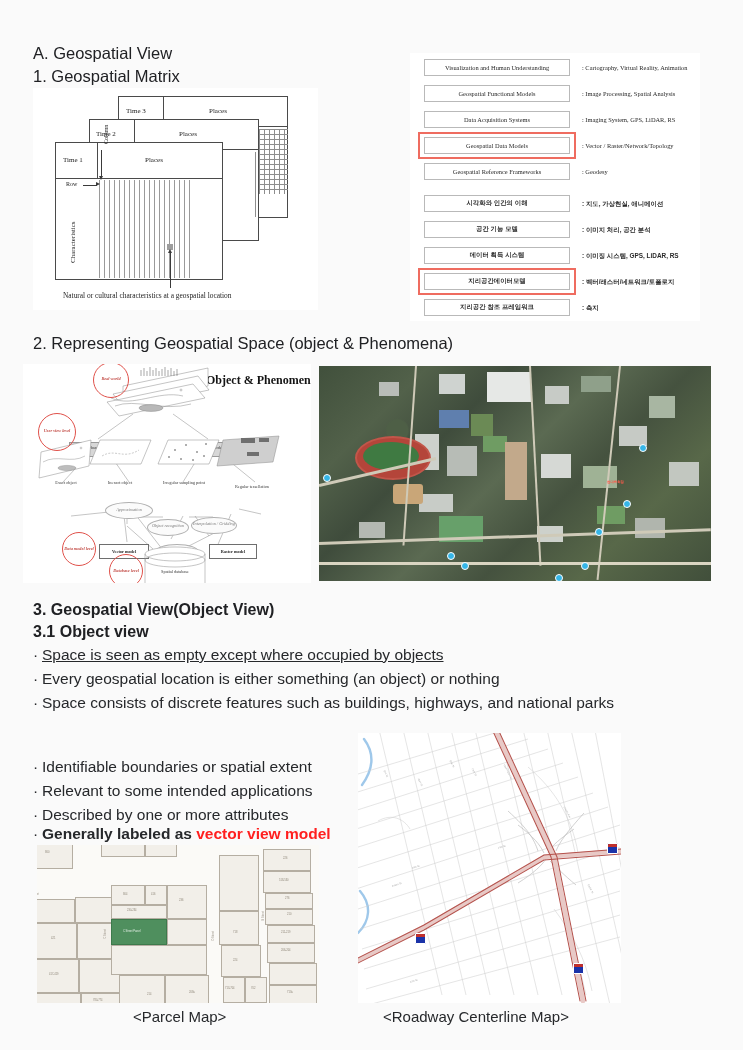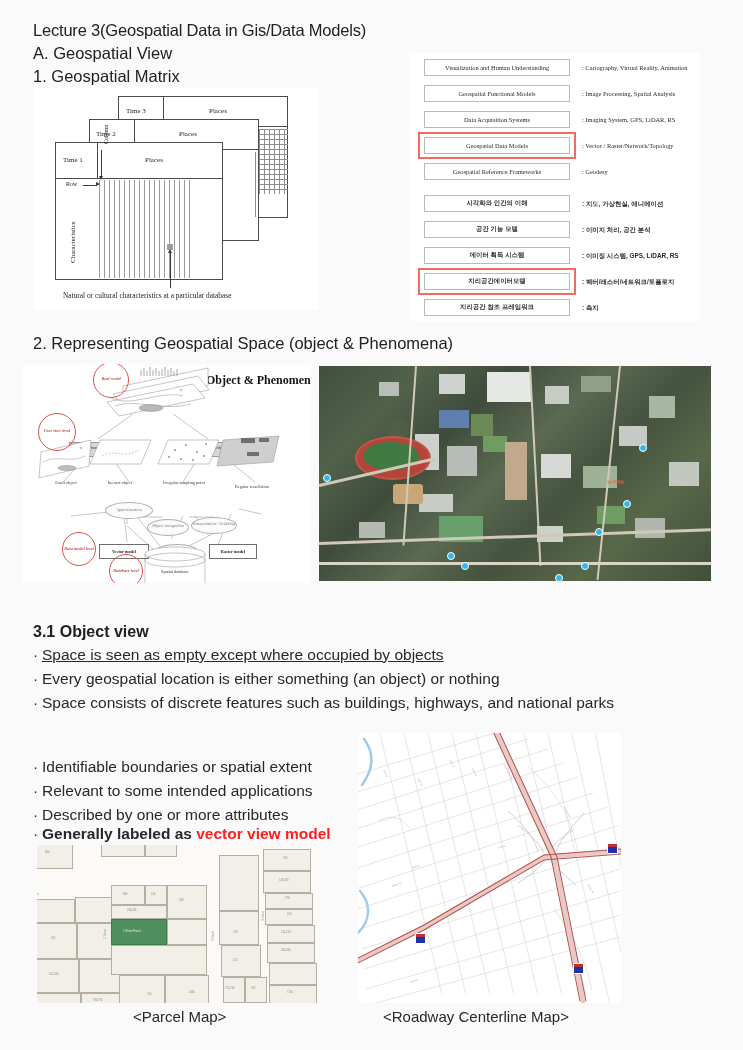--- a/index.html
+++ b/index.html
@@ -81,21 +81,20 @@
   .rm{position:absolute;inset:0;background:#ffffff;overflow:hidden;}
   .rm-shield{position:absolute;width:9px;height:9px;background:#1b33a8;border:1px solid #ffffff;border-radius:1px;}
   .rm-shield .top{position:absolute;top:0;left:0;right:0;height:2.6px;background:#c2302b;border-radius:1px 1px 0 0;}
   .rm-lbl{position:absolute;font-size:2.5px;color:#a9a9a9;white-space:nowrap;transform-origin:left center;}
 </style>
 </head>
 <body>
 
 <div class="page">
 
-  <div class="h-title" style="left:33px;top:21px;">Lecture 3(Geospatial Data in Gis/Data Models)</div>
   <div class="h-sub" style="left:33px;top:44px;">A. Geospatial View</div>
   <div class="h-sub" style="left:33px;top:67px;">1. Geospatial Matrix</div>
 
   <div class="panel" style="left:33px;top:88px;width:285px;height:222px;">
     <div class="mx">
 
       <div class="mx-sheet" style="left:85px;top:8px;width:170px;height:122px;"></div>
       <div class="mx-hdrline" style="left:85px;top:38px;width:170px;height:1px;"></div>
       <div class="mx-hdrline" style="left:130px;top:8px;width:1px;height:30px;"></div>
       <div class="mx-lbl" style="left:93px;top:19px;">Time 3</div>
@@ -131,21 +130,21 @@
       <div class="mx-lbl small" style="left:33px;top:93px;">Row</div>
       <div class="mx-arrow" style="left:50px;top:96.5px;width:14px;height:0.8px;"></div>
       <div class="mx-arrow" style="left:63px;top:94px;width:0;height:0;background:transparent;border-top:2.5px solid transparent;border-bottom:2.5px solid transparent;border-left:4px solid #3a3a3a;"></div>
 
       <div class="mx-lbl mx-vert" style="left:36px;top:175px;">Characteristics</div>
 
       <div class="mx-cell" style="left:134px;top:156px;width:6px;height:6px;"></div>
       <div class="mx-arrow" style="left:136.5px;top:163px;width:0.8px;height:37px;"></div>
       <div class="mx-arrow" style="left:134.5px;top:161px;width:0;height:0;background:transparent;border-left:2px solid transparent;border-right:2px solid transparent;border-bottom:4px solid #3a3a3a;"></div>
 
-      <div class="mx-cap" style="left:30px;top:203px;">Natural or cultural characteristics at a particular database</div>
+      <div class="mx-cap" style="left:30px;top:203px;">Natural or cultural characteristics at a geospatial location</div>
     </div>
   </div>
 
   <div class="panel" style="left:410px;top:53px;width:290px;height:268px;">
     <div class="tbl" id="tbl-en" style="left:0;top:0;width:290px;">
         <div class="tbl-box" style="left: 14px; top: 6px; width: 146px; height: 17px;">
           <span>Visualization and Human Understanding</span>
         </div>
         <div class="tbl-val" style="left: 172px; top: 11px;">: Cartography, Virtual Reality, Animation</div>
         <div class="tbl-box" style="left: 14px; top: 32px; width: 146px; height: 17px;">
@@ -362,20 +361,21 @@
       <div class="aer-mark" style="left:304px;top:134px;width:6px;height:6px;"></div>
       <div class="aer-mark" style="left:276px;top:162px;width:6px;height:6px;"></div>
       <div class="aer-mark" style="left:128px;top:186px;width:6px;height:6px;"></div>
       <div class="aer-mark" style="left:142px;top:196px;width:6px;height:6px;"></div>
       <div class="aer-mark" style="left:262px;top:196px;width:6px;height:6px;"></div>
       <div class="aer-mark" style="left:236px;top:208px;width:6px;height:6px;"></div>
       <div class="aer-red" style="left:288px;top:114px;">현대백화점</div>
     </div>
   </div>
 
+  <div class="h-sec" style="left:33px;top:601px;">3. Geospatial View(Object View)</div>
   <div class="h-sec" style="left:33px;top:623px;">3.1 Object view</div>
 
   <div class="bullet-line" style="left:33px;top:646px;text-decoration:underline;">
     <span class="bdot">·</span><span>Space is seen as empty except where occupied by objects</span>
   </div>
   <div class="bullet-line" style="left:33px;top:694px;">
     <span class="bdot">·</span><span>Space consists of discrete features such as buildings, highways, and national parks</span>
   </div>
   <div class="bullet-line" style="left:33px;top:670px;">
     <span class="bdot">·</span><span>Every geospatial location is either something (an object) or nothing</span>

